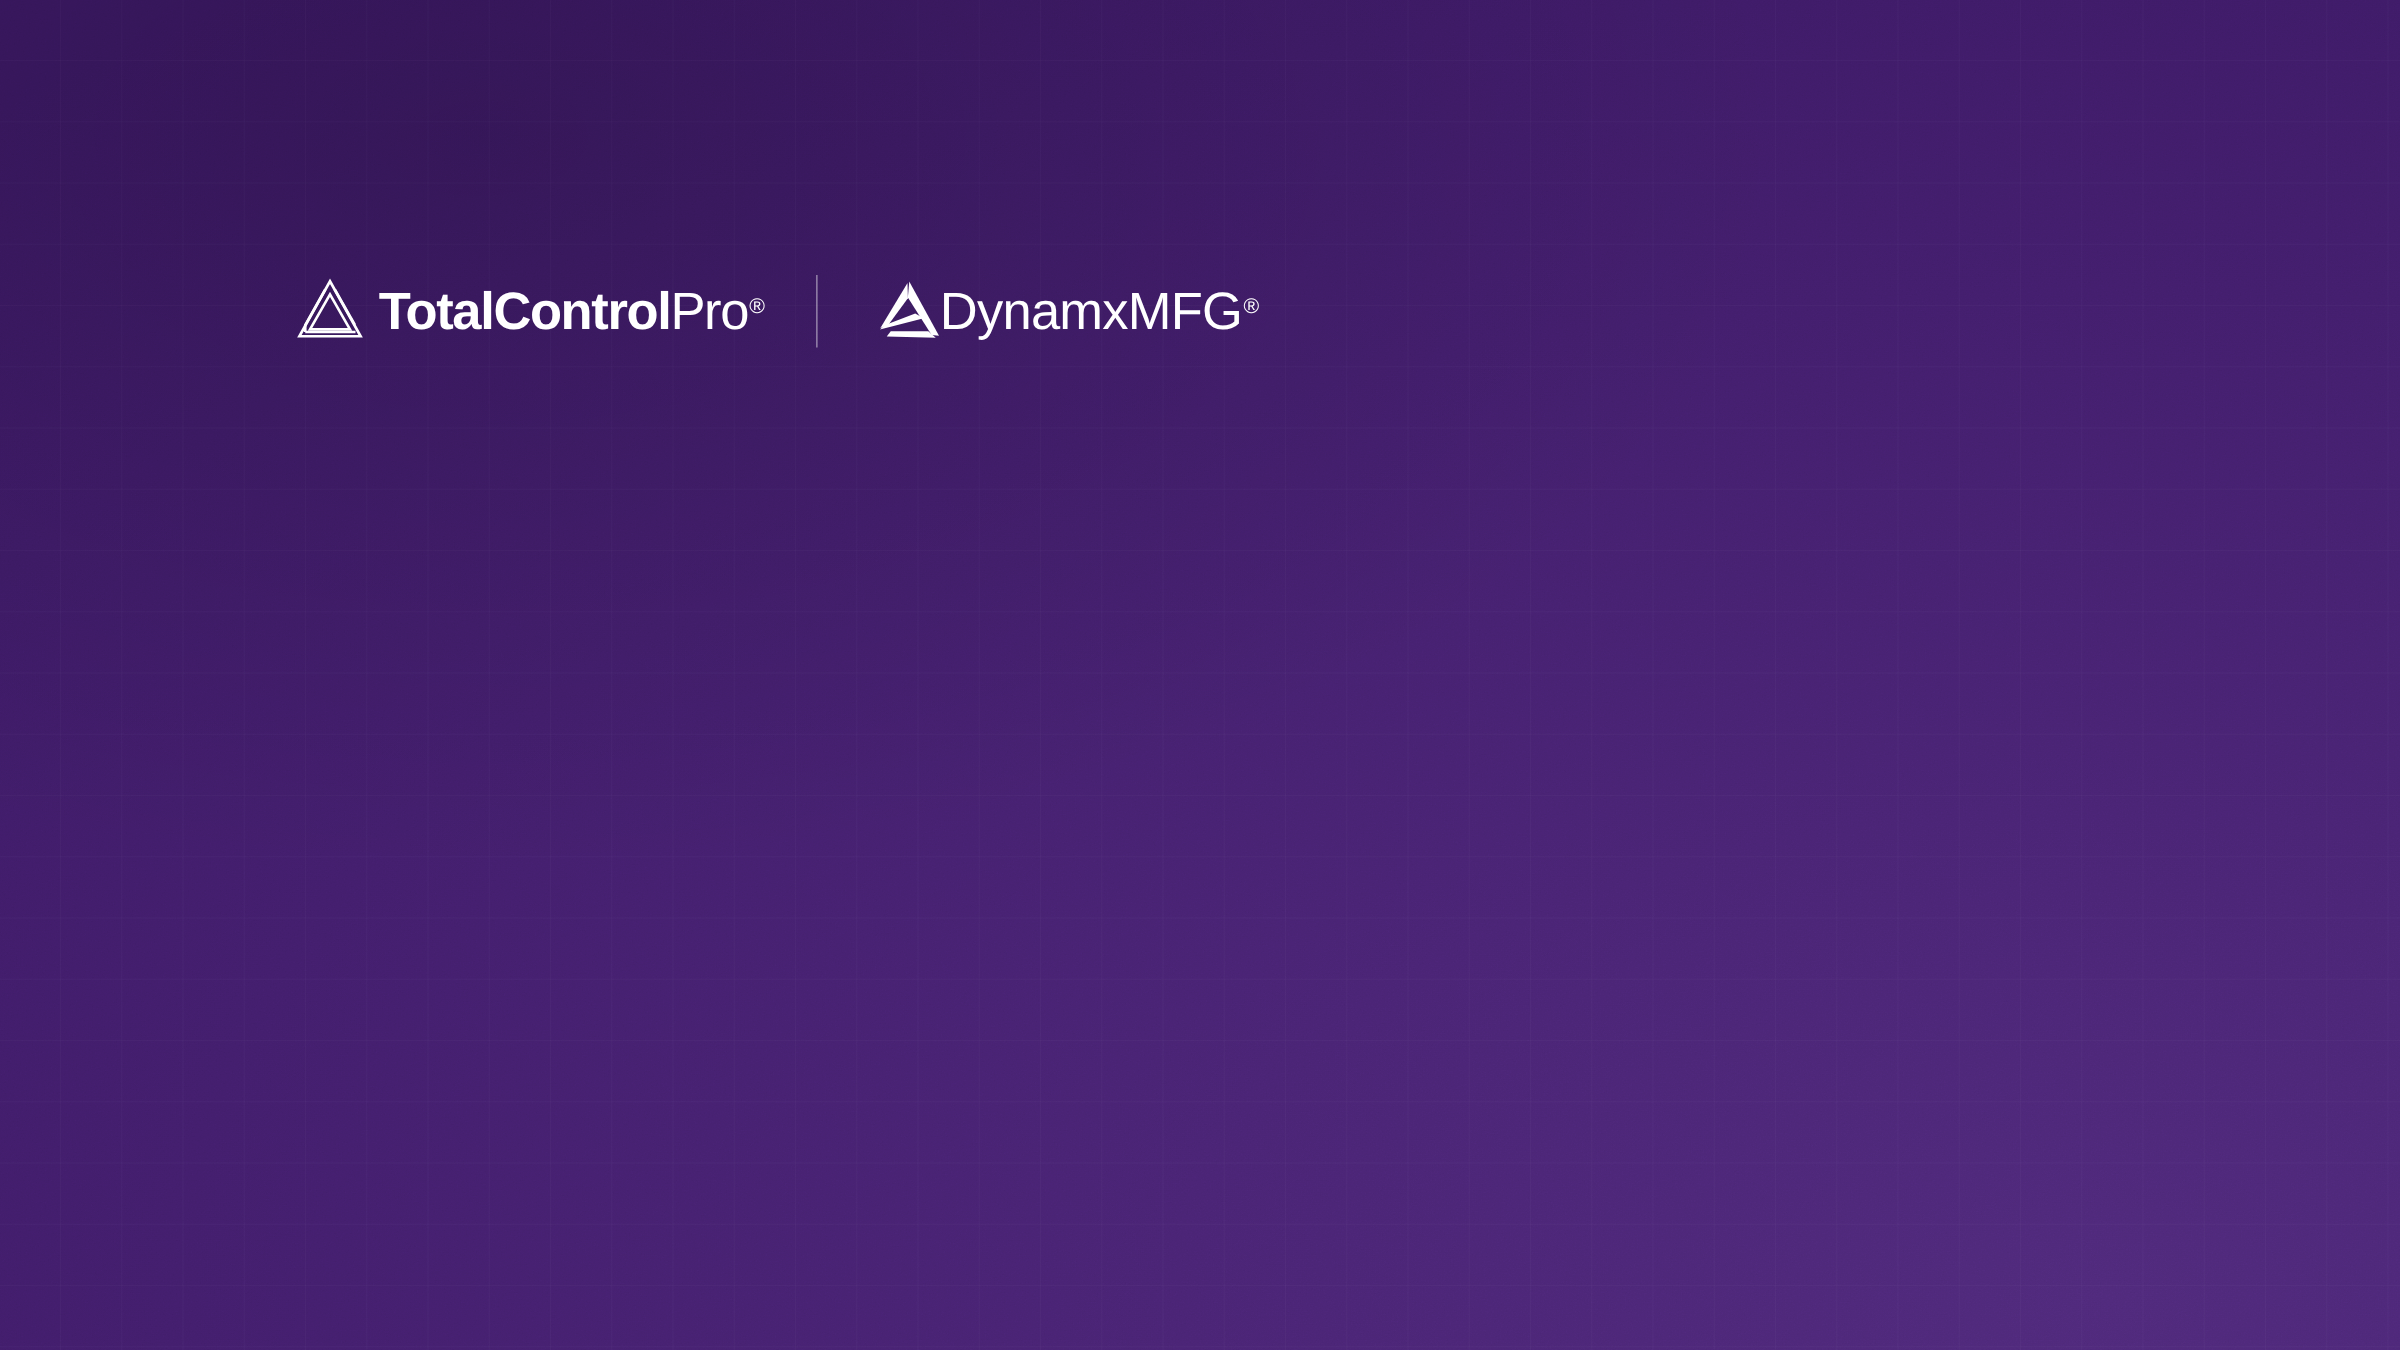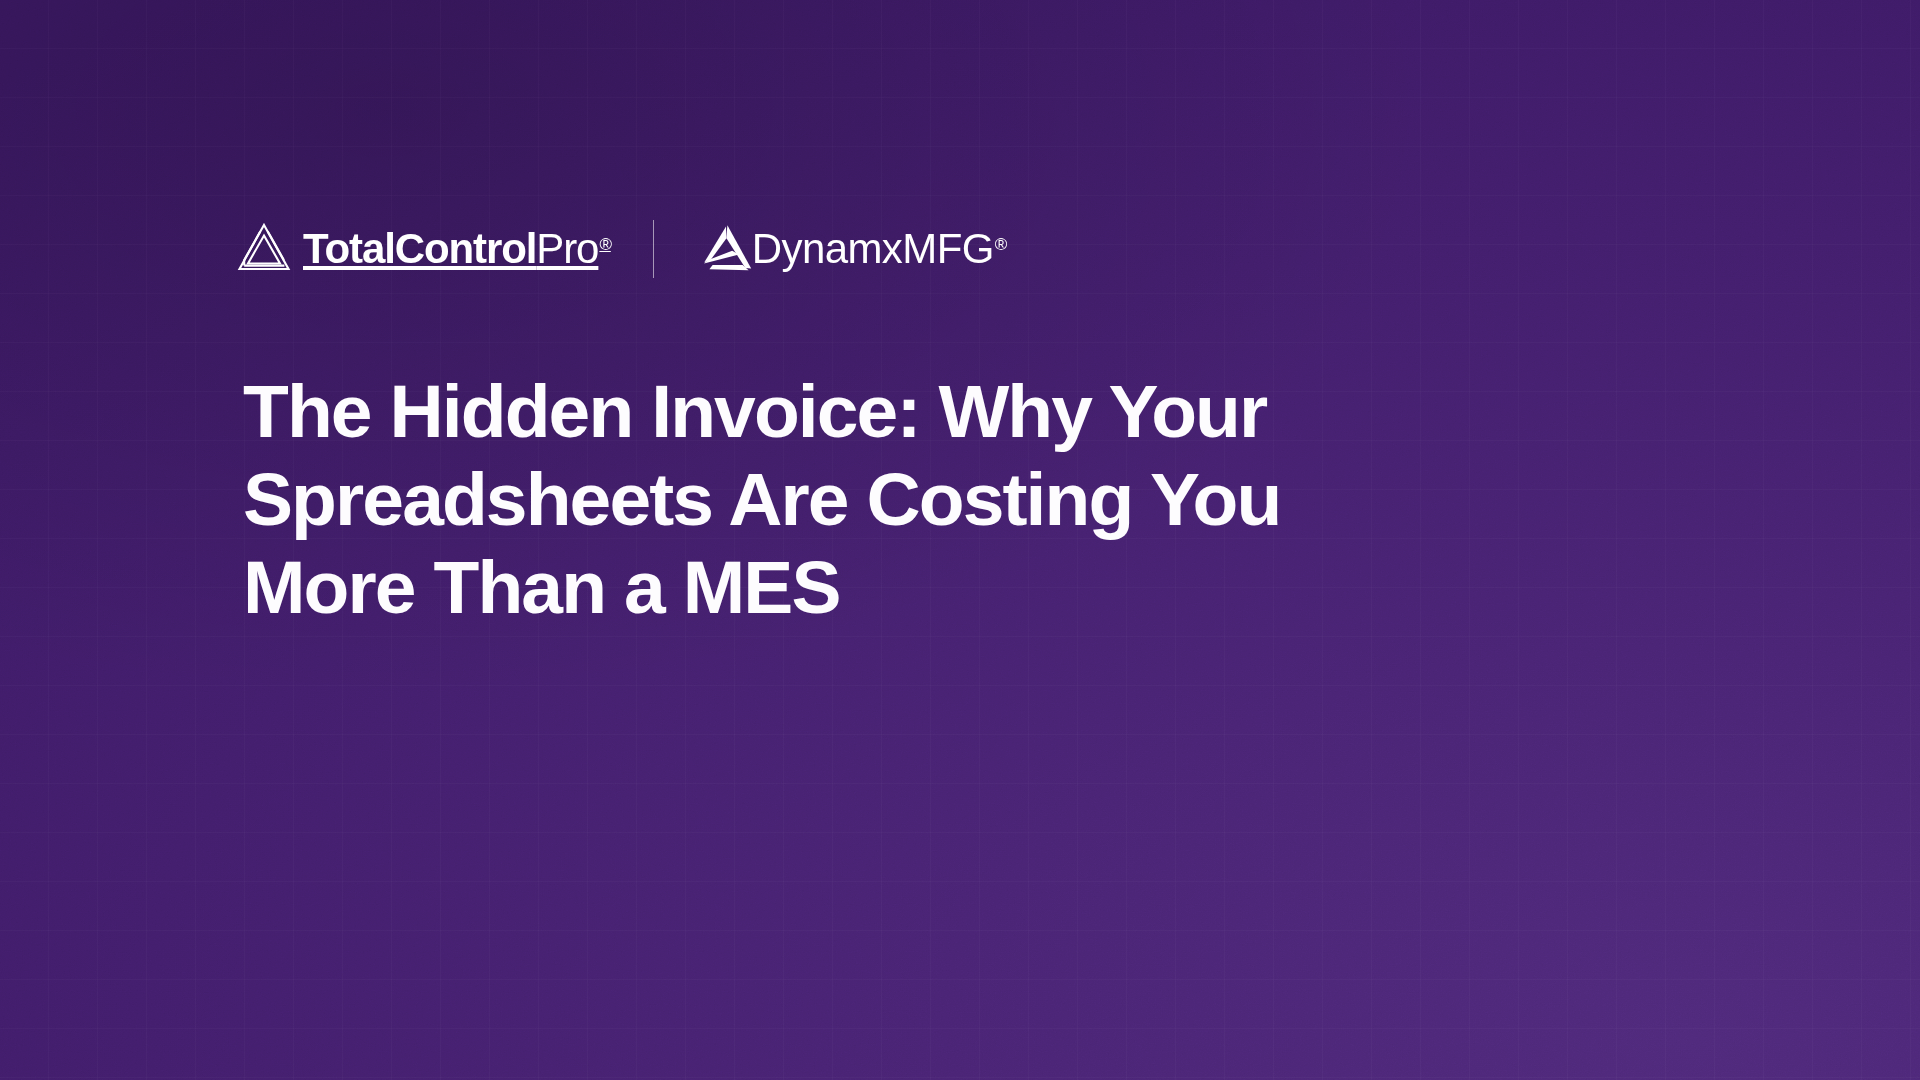--- a/index.html
+++ b/index.html
@@ -83,21 +83,20 @@
     white-space: nowrap;
     line-height: 1;
     display: flex;
     align-items: baseline;
   }
 
   .tcp-word {
     font-size: 42px;
     letter-spacing: -1.1px;
     margin-left: 12px;
-    text-decoration: underline;
   }
   .tcp-word .w-bold {
     font-weight: 700;
   }
   .tcp-word .w-light {
     font-weight: 300;
   }
   .reg {
     font-size: 17px;
     font-weight: 400;
@@ -182,19 +181,14 @@
         </g>
       </svg>
       <div class="wordmark dmx-word">
         <span>DynamxMFG</span>
           <span class="reg">®</span>
       </div>
     </div>
 
   </div>
 
-  <h1 class="headline">
-    <span class="hl-line">The Hidden Invoice: Why Your</span>
-    <span class="hl-line">Spreadsheets Are Costing You</span>
-    <span class="hl-line">More Than a MES</span>
-  </h1>
 
 </div>
 
 </body></html>

